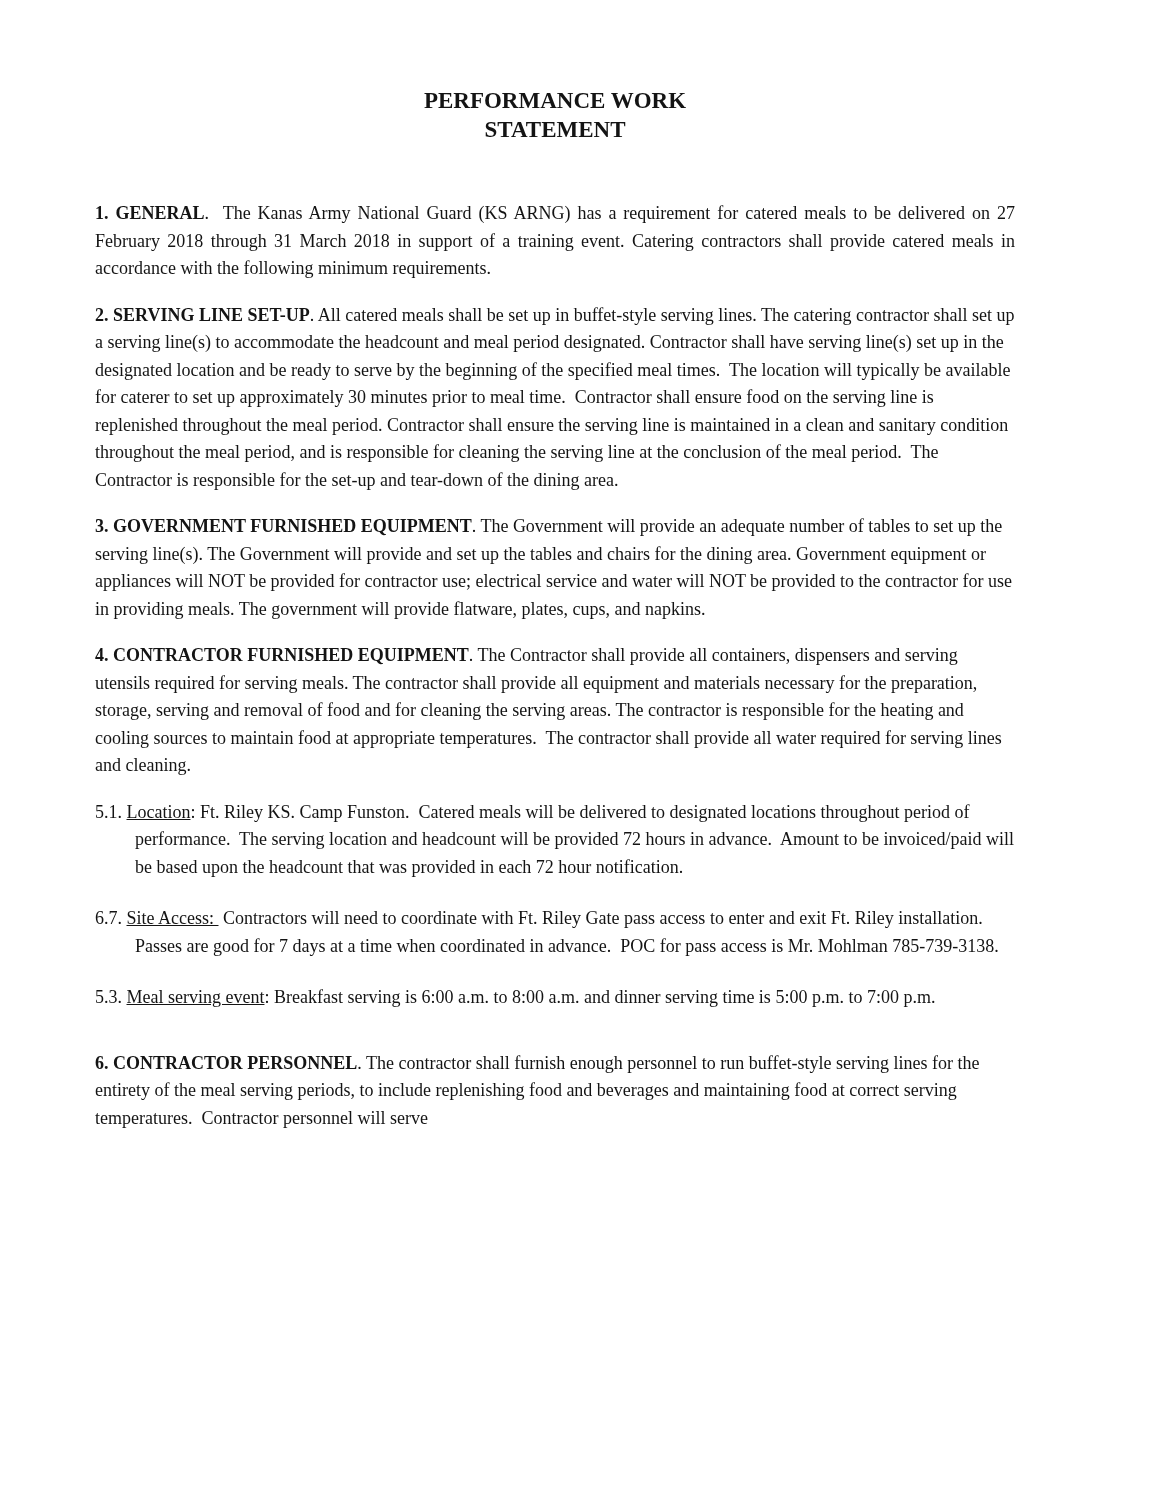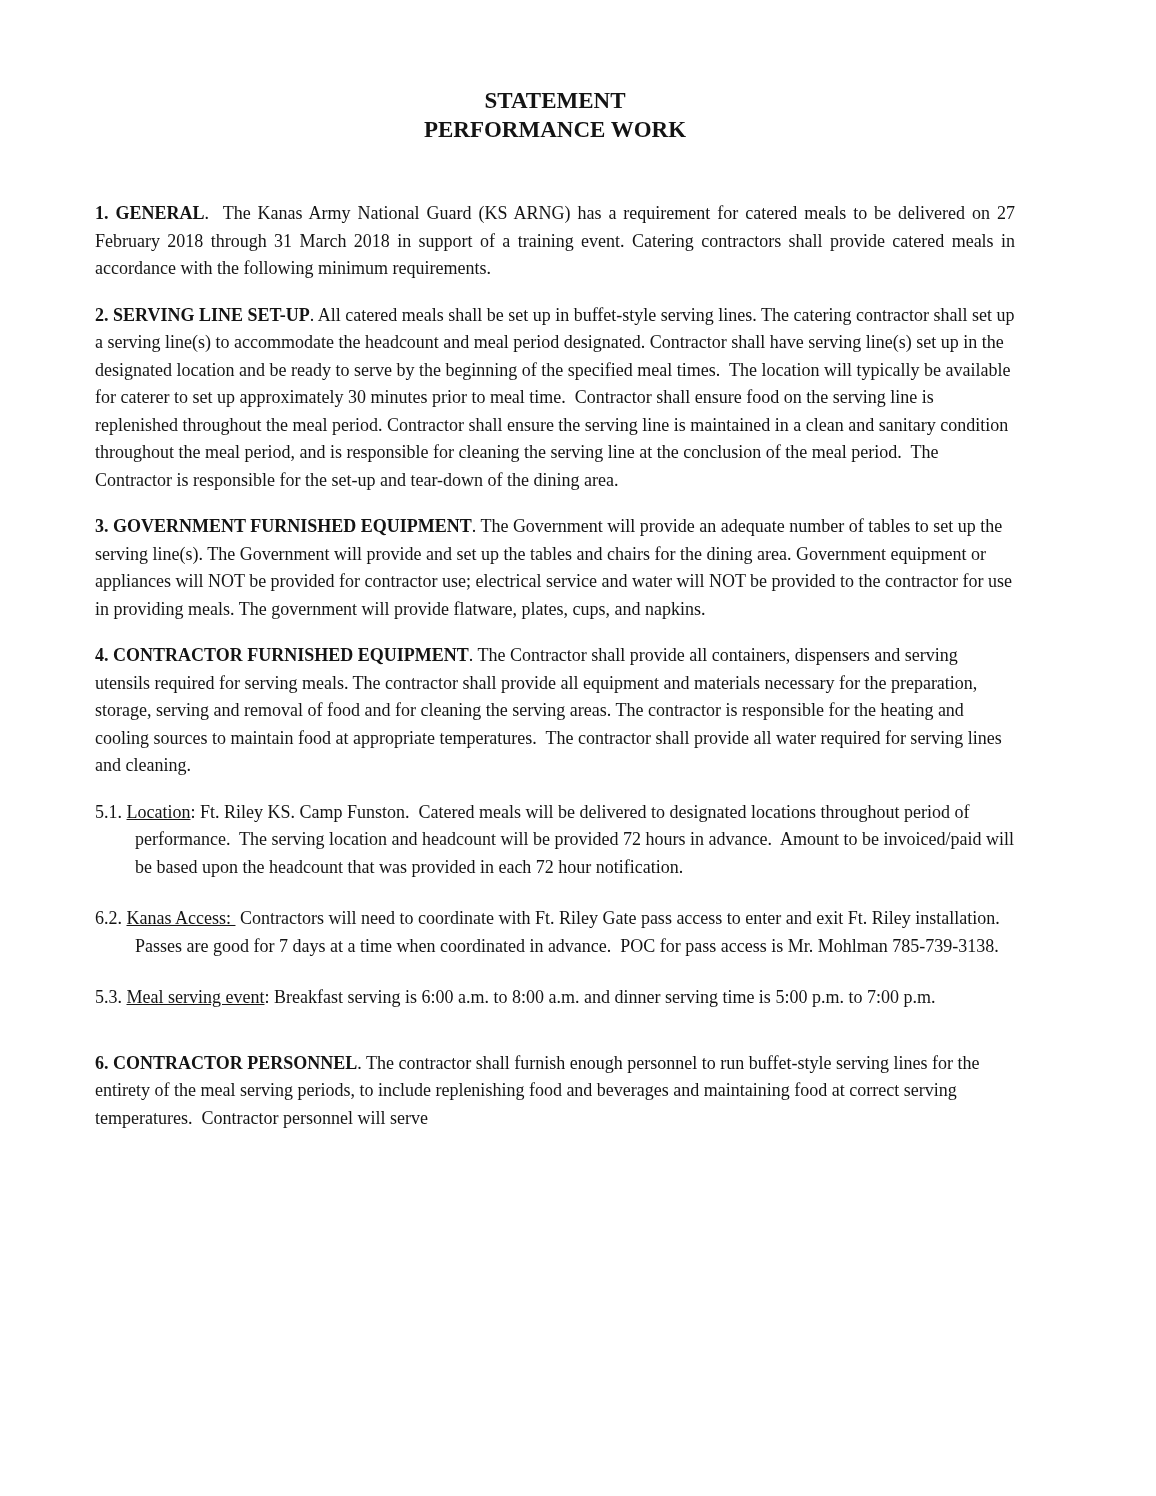--- a/index.html
+++ b/index.html
@@ -48,34 +48,34 @@
   .gap-before-subs { margin-top: 10px; }
   .gap-top { margin-top: 38px; }
   u { }
 </style>
 </head>
 <body>
 
 <div class="page">
 
   <header class="doc-title">
+      <span class="title-line">PERFORMANCE WORK</span>
       <span class="title-line">STATEMENT</span>
-      <span class="title-line">PERFORMANCE WORK</span>
     </header>
 
   <p class="para justify"><b class="h">1. GENERAL</b><span>.  </span><span>The Kanas Army National Guard (KS ARNG) has a requirement for catered meals to be delivered on 27 February 2018 through 31 March 2018 in support of a training event. Catering contractors shall provide catered meals in accordance with the following minimum requirements.</span></p>
 
   <p class="para"><b class="h">2. SERVING LINE SET-UP</b><span>. </span><span>All catered meals shall be set up in buffet-style serving lines. The catering contractor shall set up a serving line(s) to accommodate the headcount and meal period designated. Contractor shall have serving line(s) set up in the designated location and be ready to serve by the beginning of the specified meal times.  The location will typically be available for caterer to set up approximately 30 minutes prior to meal time.  Contractor shall ensure food on the serving line is replenished throughout the meal period. Contractor shall ensure the serving line is maintained in a clean and sanitary condition throughout the meal period, and is responsible for cleaning the serving line at the conclusion of the meal period.  The Contractor is responsible for the set-up and tear-down of the dining area.</span></p>
 
   <p class="para"><b class="h">3. GOVERNMENT FURNISHED EQUIPMENT</b><span>. </span><span>The Government will provide an adequate number of tables to set up the serving line(s). The Government will provide and set up the tables and chairs for the dining area. Government equipment or appliances will NOT be provided for contractor use; electrical service and water will NOT be provided to the contractor for use in providing meals. The government will provide flatware, plates, cups, and napkins.</span></p>
 
   <p class="para"><b class="h">4. CONTRACTOR FURNISHED EQUIPMENT</b><span>. </span><span>The Contractor shall provide all containers, dispensers and serving utensils required for serving meals. The contractor shall provide all equipment and materials necessary for the preparation, storage, serving and removal of food and for cleaning the serving areas. The contractor is responsible for the heating and cooling sources to maintain food at appropriate temperatures.  The contractor shall provide all water required for serving lines and cleaning.</span></p>
 
 
   <p class="sub gap-before-subs"><span>5.1. </span><u>Location</u><span>: </span><span>Ft. Riley KS. Camp Funston.  Catered meals will be delivered to designated locations throughout period of performance.  The serving location and headcount will be provided 72 hours in advance.  Amount to be invoiced/paid will be based upon the headcount that was provided in each 72 hour notification.</span></p>
 
-  <p class="sub"><span>6.2. </span><u>Kanas Access: </u><span> </span><span>Contractors will need to coordinate with Ft. Riley Gate pass access to enter and exit Ft. Riley installation.  Passes are good for 7 days at a time when coordinated in advance.  POC for pass access is Mr. Mohlman 785-739-3138.</span></p>
+  <p class="sub"><span>6.7. </span><u>Site Access: </u><span> </span><span>Contractors will need to coordinate with Ft. Riley Gate pass access to enter and exit Ft. Riley installation.  Passes are good for 7 days at a time when coordinated in advance.  POC for pass access is Mr. Mohlman 785-739-3138.</span></p>
 
   <p class="sub"><span>5.3. </span><u>Meal serving event</u><span>: </span><span>Breakfast serving is 6:00 a.m. to 8:00 a.m. and dinner serving time is 5:00 p.m. to 7:00 p.m.</span></p>
 
   <p class="para gap-top"><b class="h">6. CONTRACTOR PERSONNEL</b><span>. </span><span>The contractor shall furnish enough personnel to run buffet-style serving lines for the entirety of the meal serving periods, to include replenishing food and beverages and maintaining food at correct serving temperatures.  Contractor personnel will serve</span></p>
 
 </div>
 
 </body></html>

